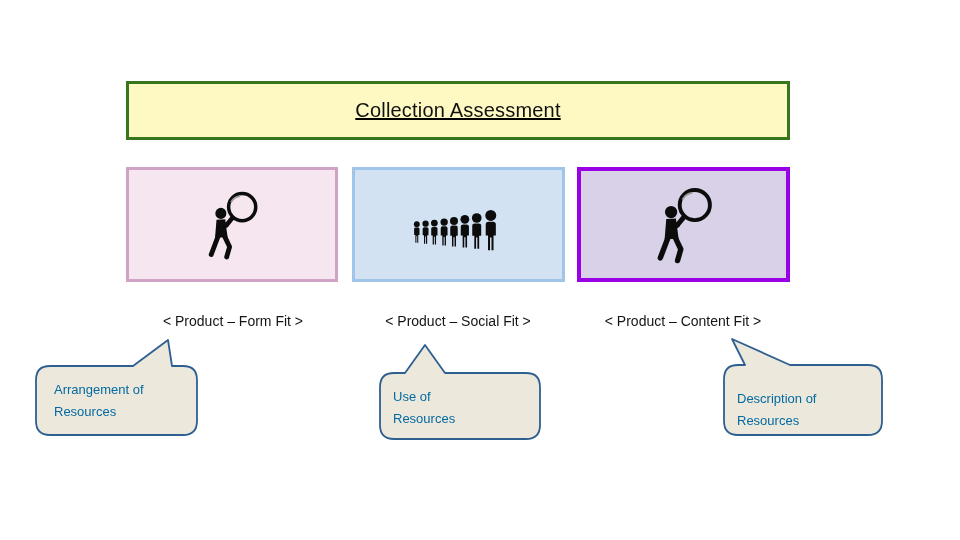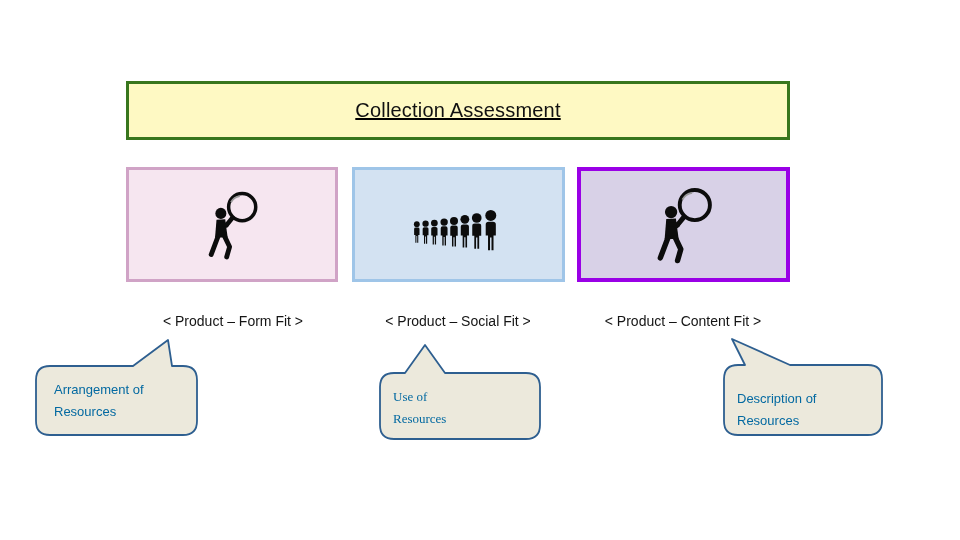--- a/index.html
+++ b/index.html
@@ -101,21 +101,21 @@
 
   <svg class="callout-svg" style="left:30px;top:338px;" width="175" height="102" viewBox="0 0 175 102">
     <path stroke-width="1.8" stroke-linejoin="round" d="M 20 28 H 103 L 138 2 L 142 28 H 153 Q 167 28 167 42 V 83 Q 167 97 153 97 H 20 Q 6 97 6 83 V 42 Q 6 28 20 28 Z" fill="#ece9dc" stroke="#2e5f90"></path>
   </svg>
   <div class="callout-text" style="left:54px;top:379px;">Arrangement of
 Resources</div>
 
   <svg class="callout-svg" style="left:375px;top:340px;" width="175" height="102" viewBox="0 0 175 102">
     <path stroke-width="1.8" stroke-linejoin="round" d="M 19 33 H 30 L 50 5 L 70 33 H 151 Q 165 33 165 47 V 85 Q 165 99 151 99 H 19 Q 5 99 5 85 V 47 Q 5 33 19 33 Z" fill="#ece9dc" stroke="#2e5f90"></path>
   </svg>
-  <div class="callout-text" style="left:393px;top:386px;font-family:Liberation Serif, serif;">Use of
+  <div class="callout-text" style="left:393px;top:386px;">Use of
 Resources</div>
 
   <svg class="callout-svg" style="left:718px;top:336px;" width="172" height="104" viewBox="0 0 172 104">
     <path stroke-width="1.8" stroke-linejoin="round" d="M 20 29 H 27 L 14 3 L 72 29 H 150 Q 164 29 164 43 V 85 Q 164 99 150 99 H 20 Q 6 99 6 85 V 43 Q 6 29 20 29 Z" fill="#ece9dc" stroke="#2e5f90"></path>
   </svg>
   <div class="callout-text" style="left:737px;top:388px;">Description of
 Resources</div>
 
 </div>
 

